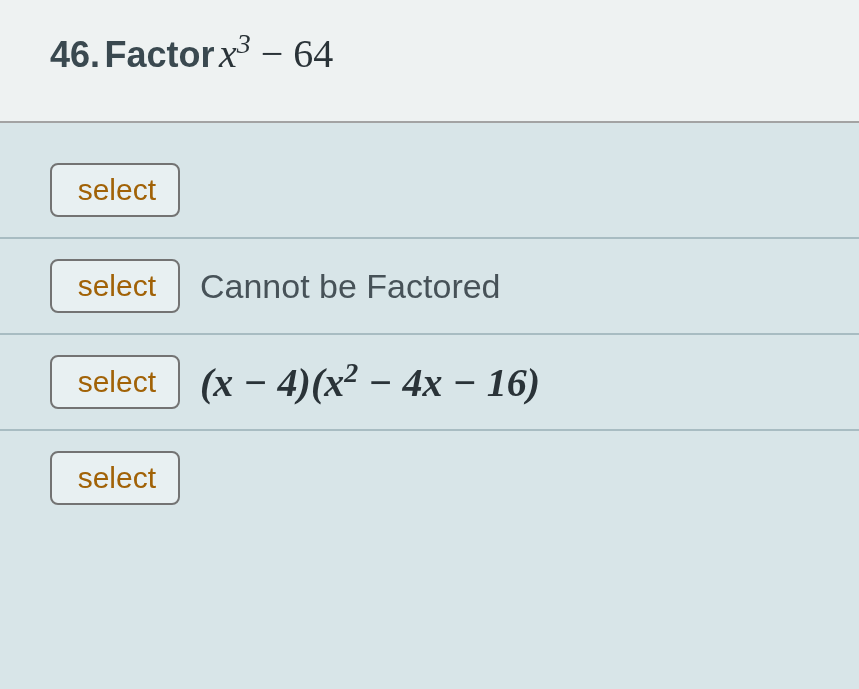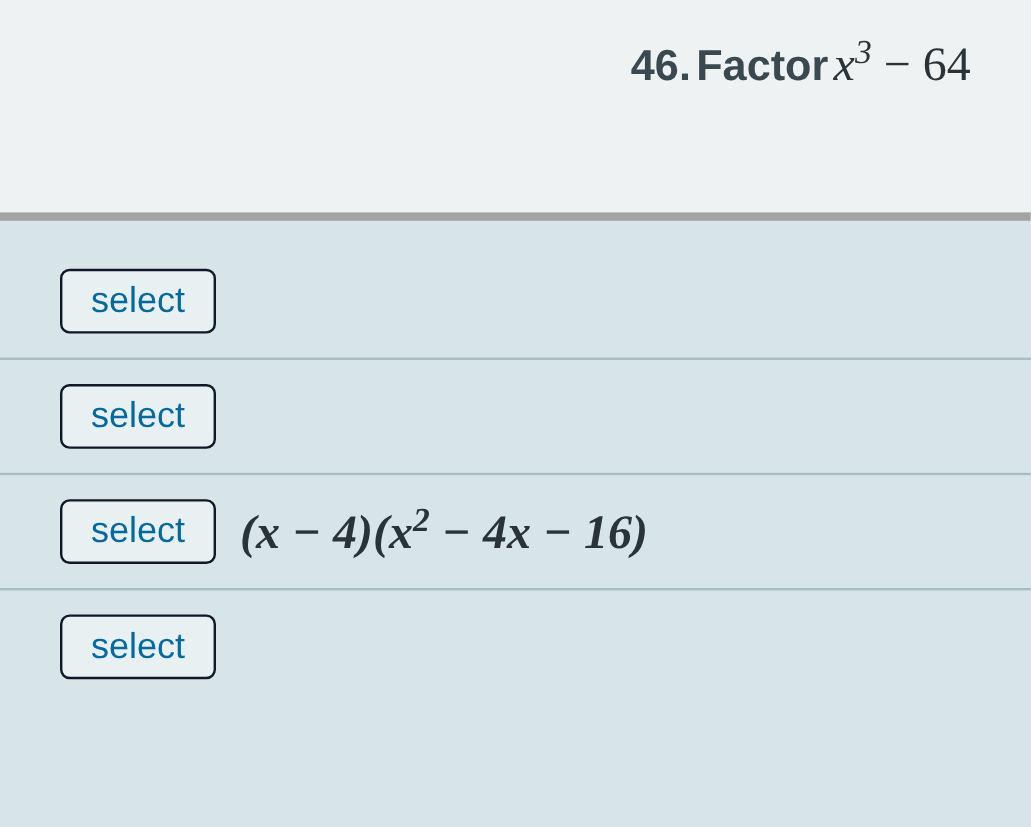--- a/index.html
+++ b/index.html
@@ -9,23 +9,22 @@
     }
     body {
       width: 859px;
       height: 689px;
       background: #d8e5e8;
       font-family: Arial, Helvetica, sans-serif;
       overflow: hidden;
     }
     .question-header {
       background: #eef2f2;
-      padding: 30px 50px 100px 50px;
-      border-bottom: 7px solid #a3a3a3;
-      text-align: right;
+      padding: 30px 50px 44px 50px;
+      border-bottom: 2px solid #a3a3a3;
     }
     .question-number {
       font-weight: bold;
       font-size: 36px;
       color: #3a4950;
     }
     .question-text {
       font-weight: bold;
       font-size: 36px;
       color: #3a4950;
@@ -47,30 +46,30 @@
       display: flex;
       align-items: center;
       padding: 20px 50px;
       border-bottom: 2px solid #a8bcc2;
     }
     .option-row:last-child {
       border-bottom: none;
     }
     .select-button {
       background: #e8f0f2;
-      border: 2px solid #0f172a;
+      border: 2px solid #737373;
       border-radius: 8px;
       padding: 8px 22px;
       font-size: 30px;
-      color: #0369a1;
+      color: #a16207;
       font-family: Arial, Helvetica, sans-serif;
       cursor: pointer;
       margin-right: 20px;
       min-width: 130px;
-      text-align: center;
+      text-align: right;
     }
     .option-text {
       font-family: 'Times New Roman', Times, serif;
       font-style: italic;
       font-size: 40px;
       color: #2a3338;
       font-weight: bold;
     }
     .option-text-plain {
       font-family: Arial, Helvetica, sans-serif;
@@ -97,20 +96,21 @@
 </div>
 
 <div class="options-container">
 
   <div class="option-row">
     <button class="select-button">select</button>
   </div>
 
   <div class="option-row">
     <button class="select-button">select</button>
+    <span class="option-text-plain">Cannot be Factored</span>
   </div>
 
   <div class="option-row">
     <button class="select-button">select</button>
     <span class="option-text">(<i>x</i> − 4)(<i>x</i><sup>2</sup> − 4<i>x</i> − 16)</span>
   </div>
 
   <div class="option-row">
     <button class="select-button">select</button>
   </div>

